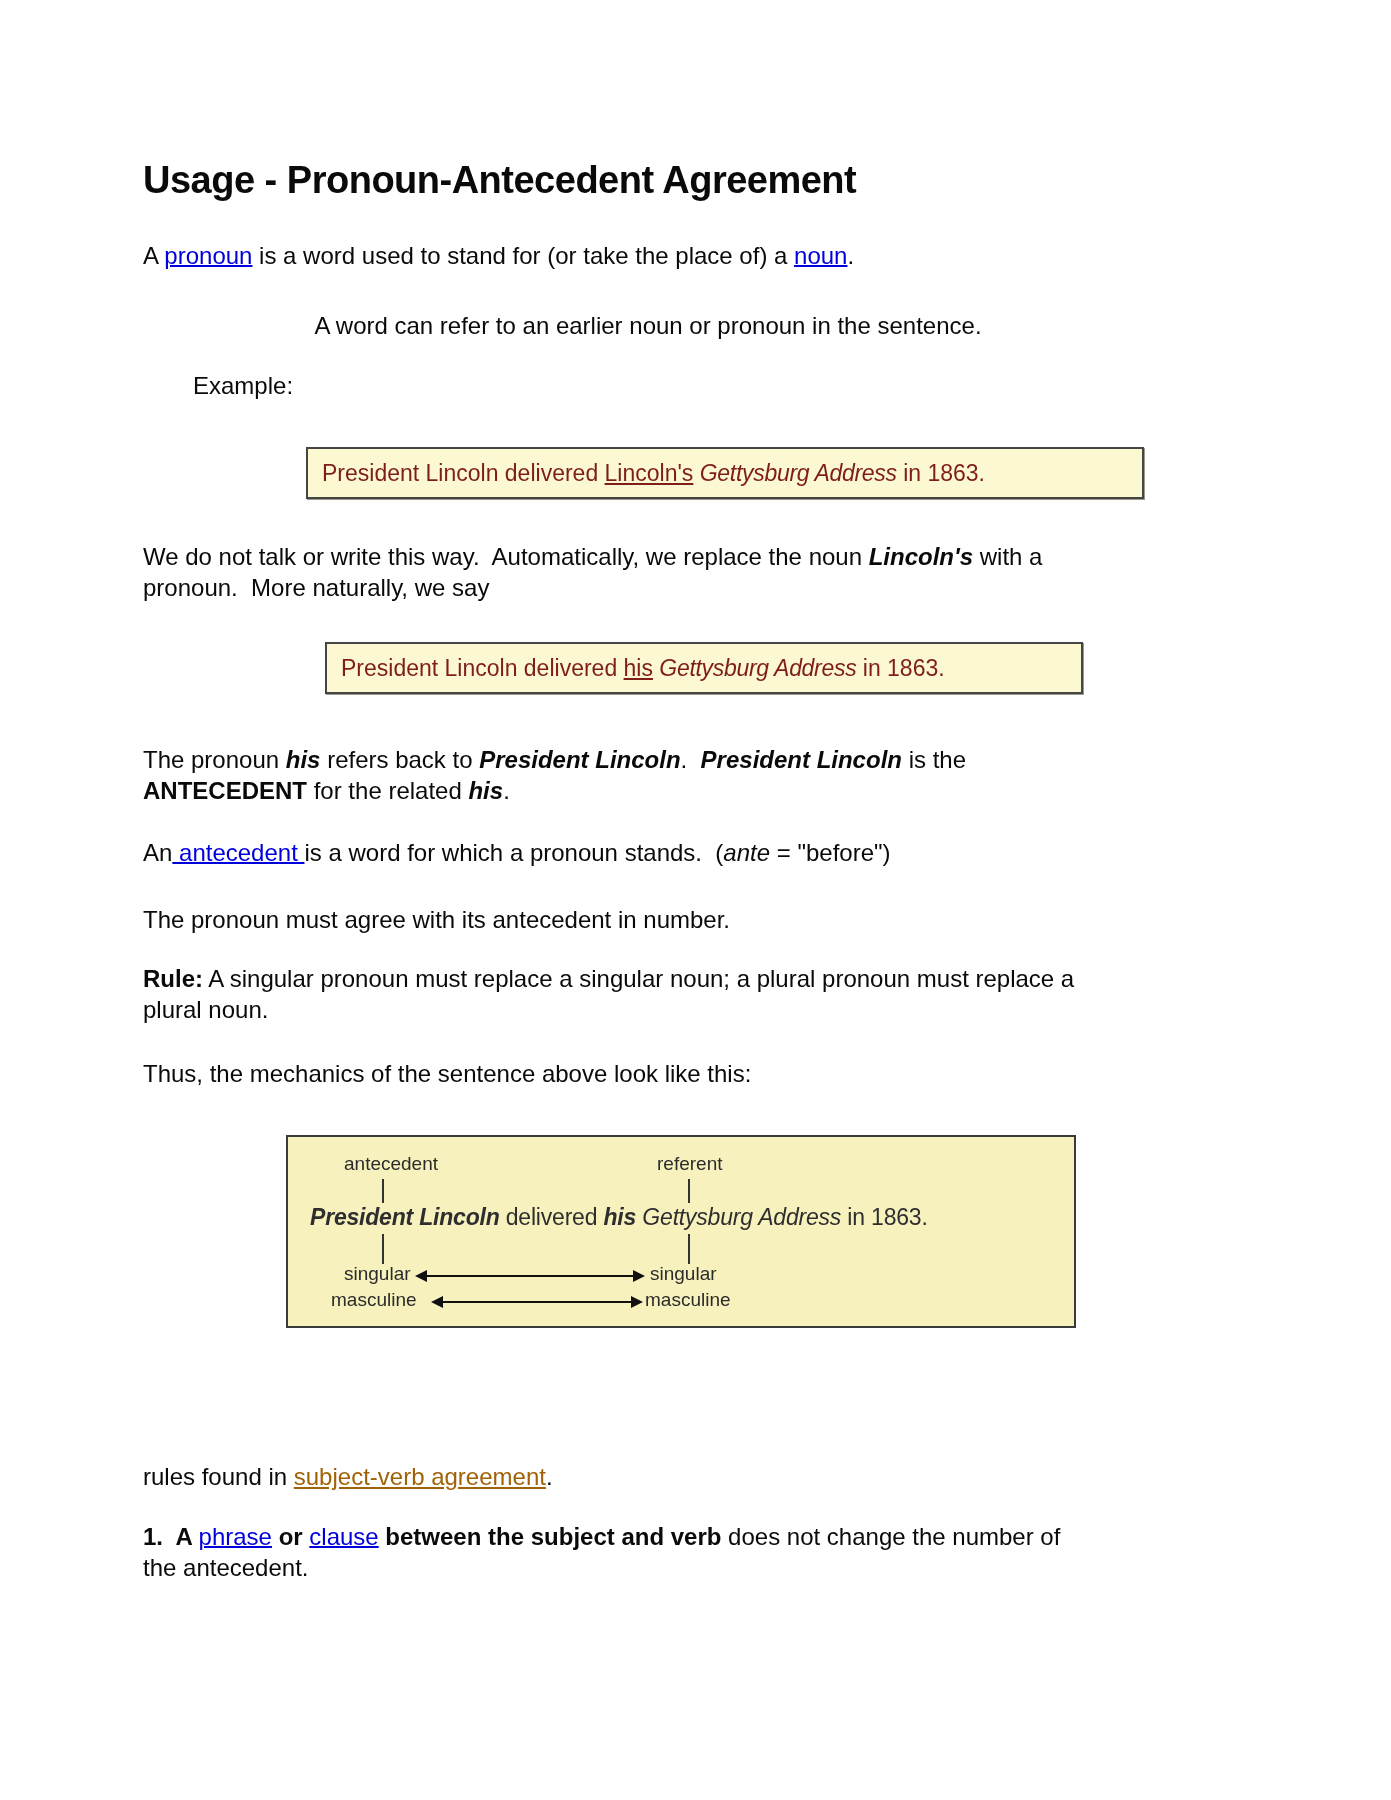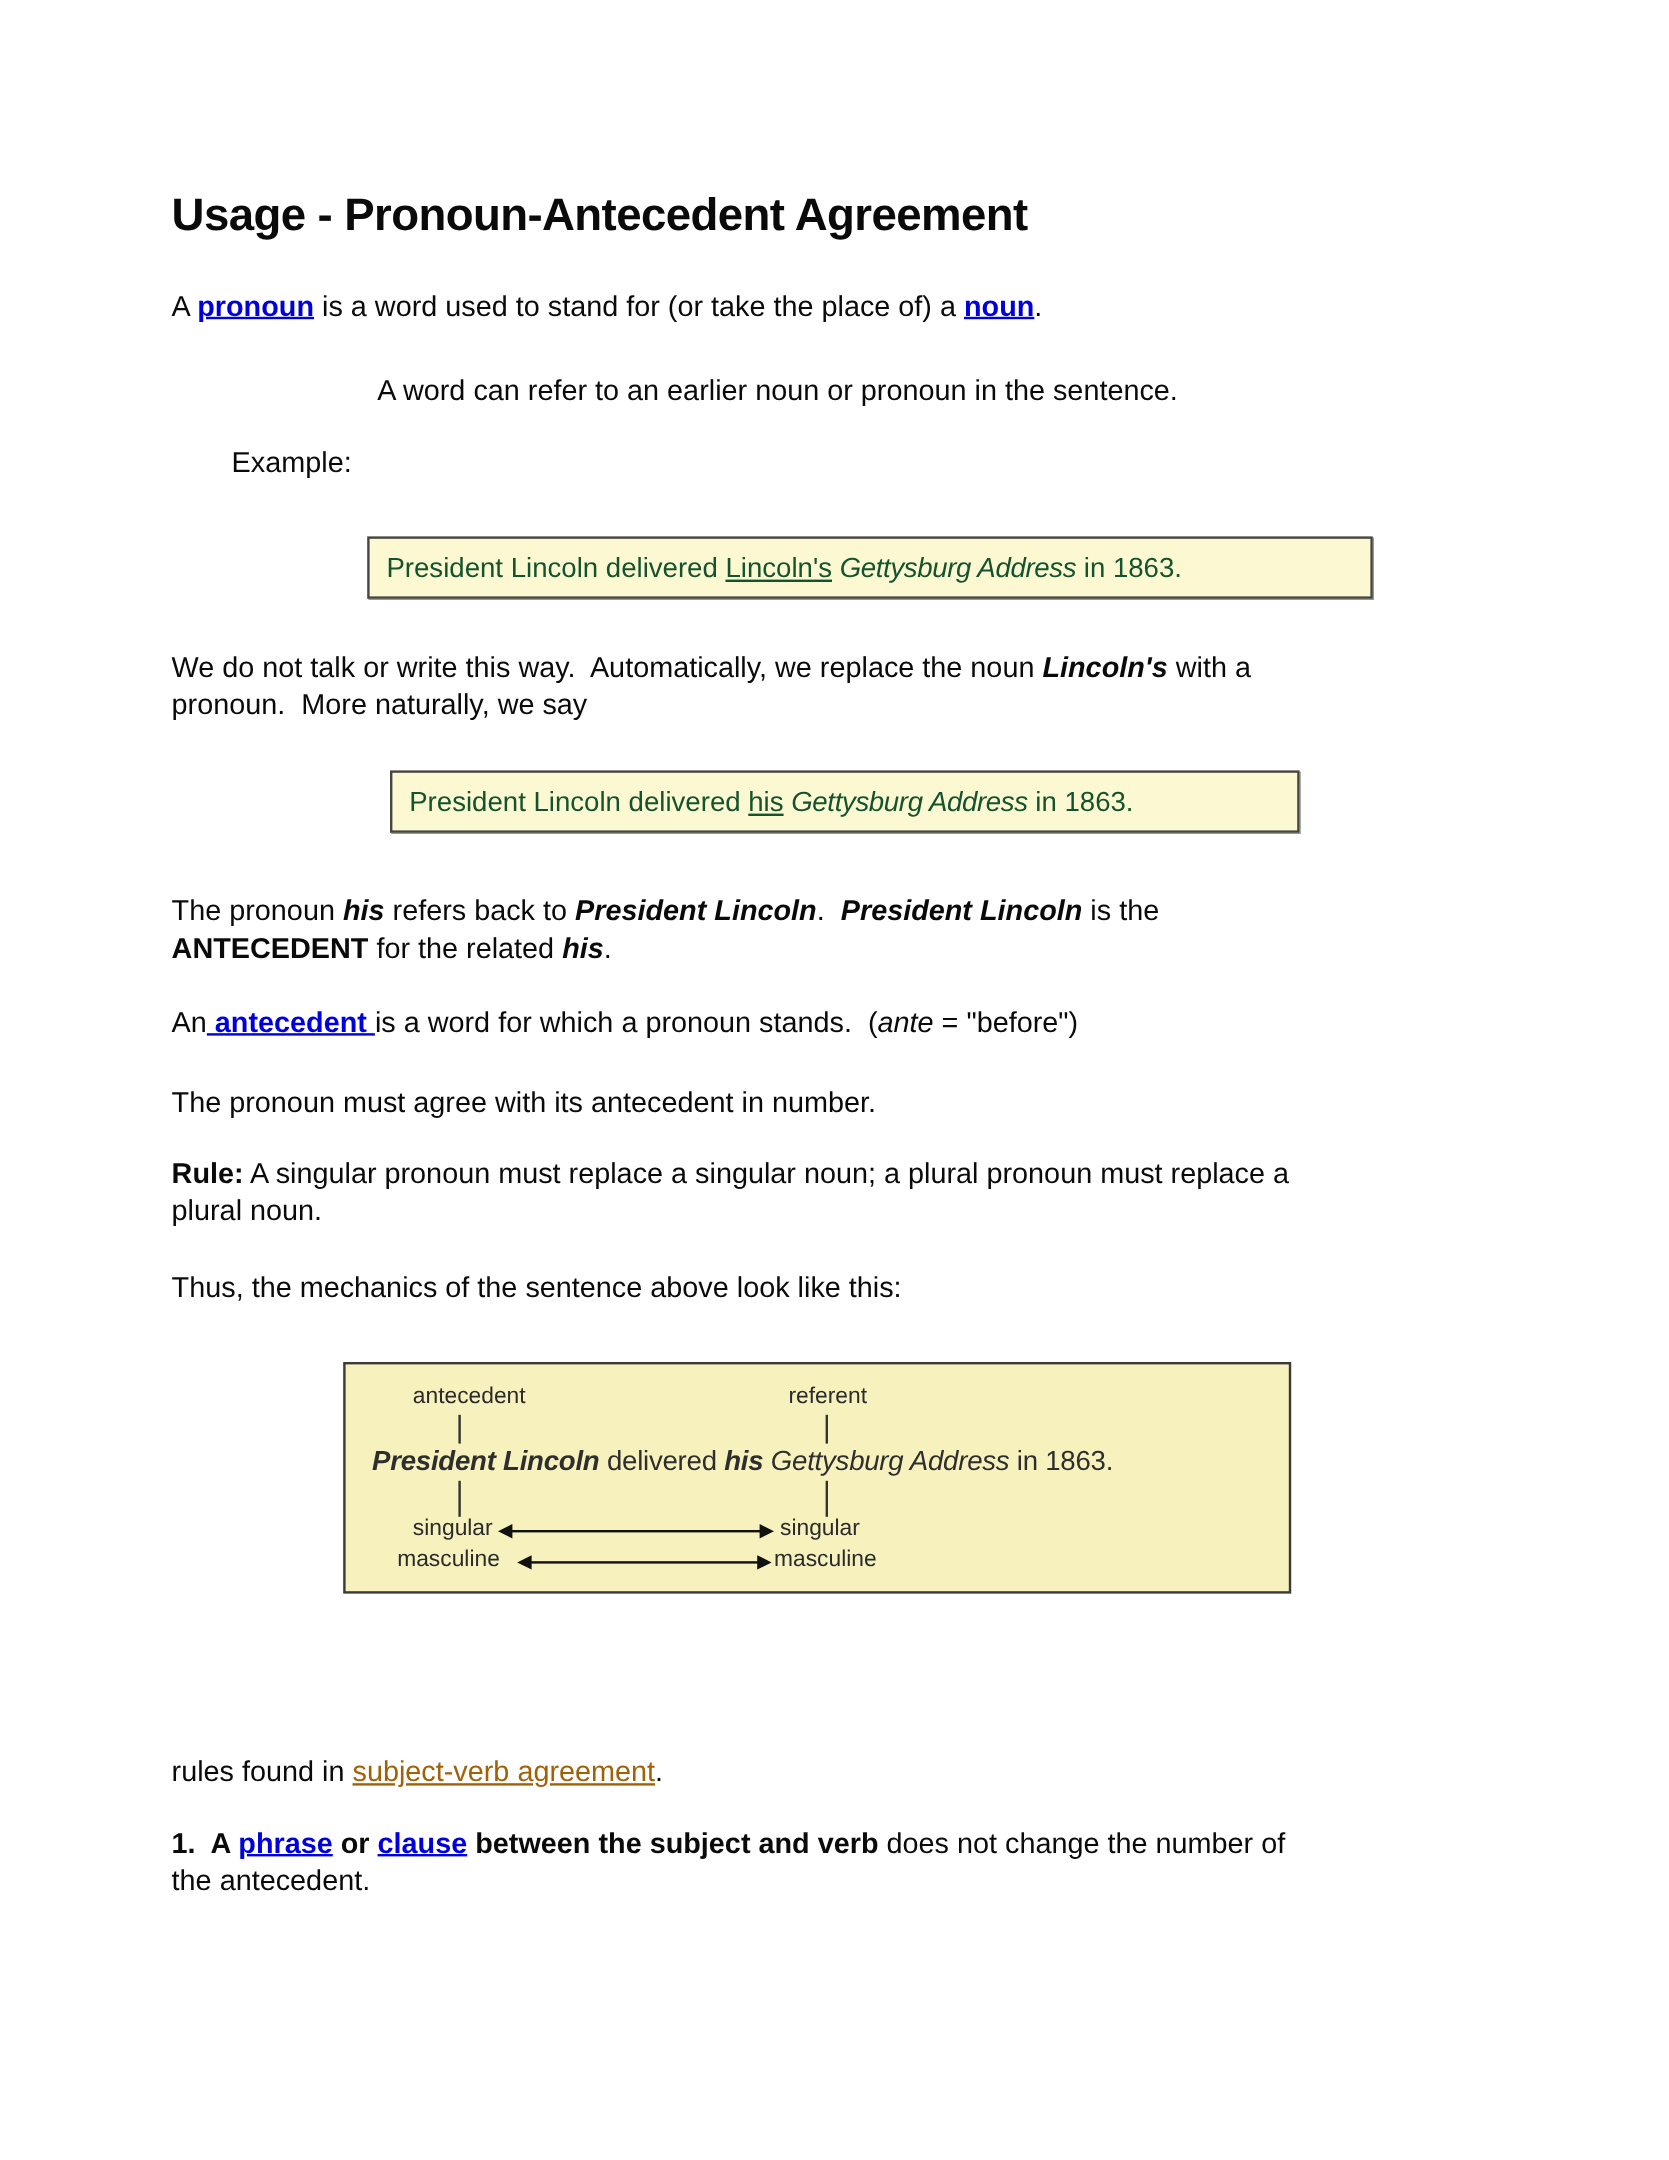--- a/index.html
+++ b/index.html
@@ -3,28 +3,28 @@
 <meta charset="utf-8">
 <style>
   html,body{margin:0;padding:0;}
   body{
     width:1391px;height:1800px;position:relative;background:#ffffff;
     font-family:"Liberation Sans","DejaVu Sans",sans-serif;color:#0a0a0a;
     -webkit-font-smoothing:antialiased;
   }
   .blk{position:absolute;left:143px;width:1010px;font-size:24px;line-height:31px;}
   .title{font-size:38px;line-height:44px;font-weight:bold;letter-spacing:-0.5px;width:1100px;}
-  a.lnk{color:#0000dd;font-weight:bold;text-decoration:underline;text-decoration-thickness:2px;cursor:pointer;}
+  a.lnk{color:#0000dd;font-weight:normal;text-decoration:underline;text-decoration-thickness:2px;cursor:pointer;}
   a.lnk-plain{color:#a16207;font-weight:normal;text-decoration:underline;cursor:pointer;}
   .b{font-weight:bold;}
   .bi{font-weight:bold;font-style:italic;}
   .it{font-style:italic;}
   
   .sbox{
-    position:absolute;border:2px solid #454545;background:#fbf8d2;color:#14532d;
+    position:absolute;border:2px solid #454545;background:#fbf8d2;color:#7f1d1d;
     font-size:23px;line-height:26px;padding:11px 14px;white-space:nowrap;
     box-shadow:1px 1px 0 #9a9a8a;
   }
   .sbox .u{text-decoration:underline;}
   .sbox .it{font-style:italic;letter-spacing:-0.3px;}
   
   .diagram{
     position:absolute;left:286px;top:1135px;width:786px;height:189px;
     border:2px solid #3a3a3a;background:#f7f2bd;color:#222222;
   }

